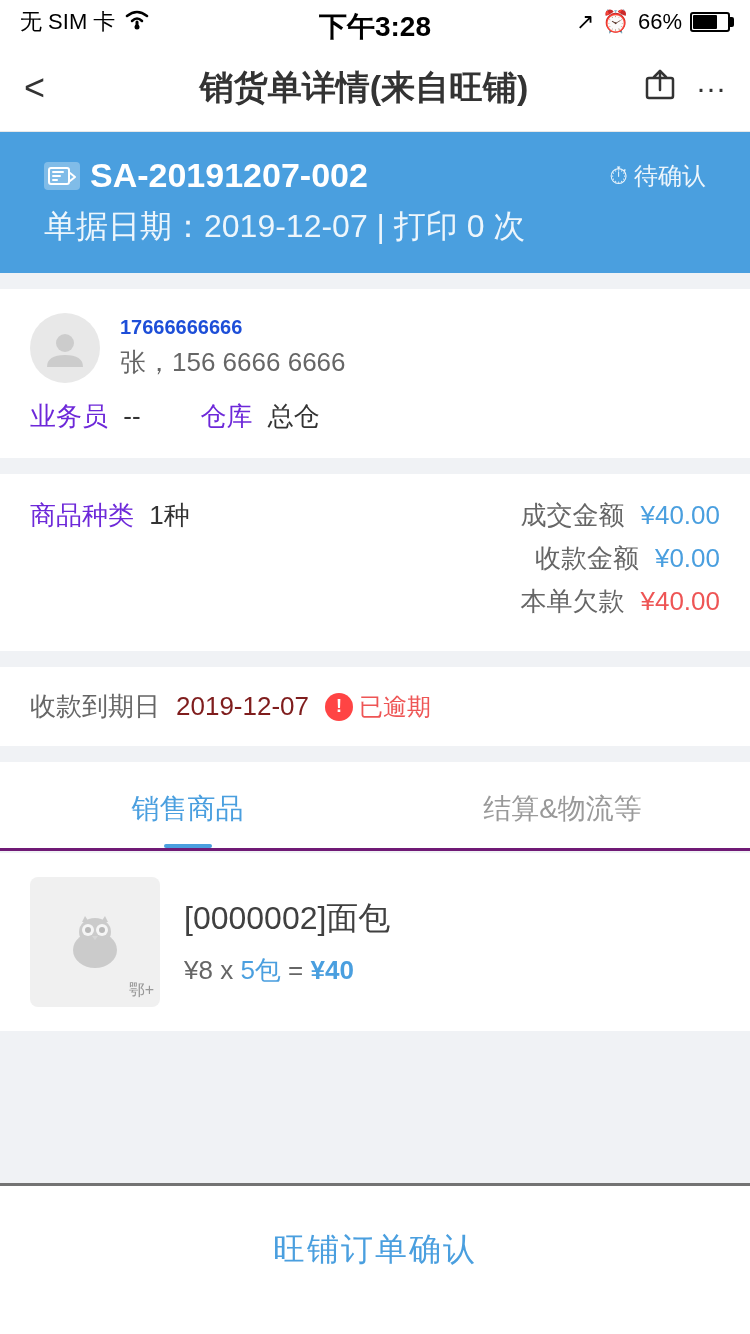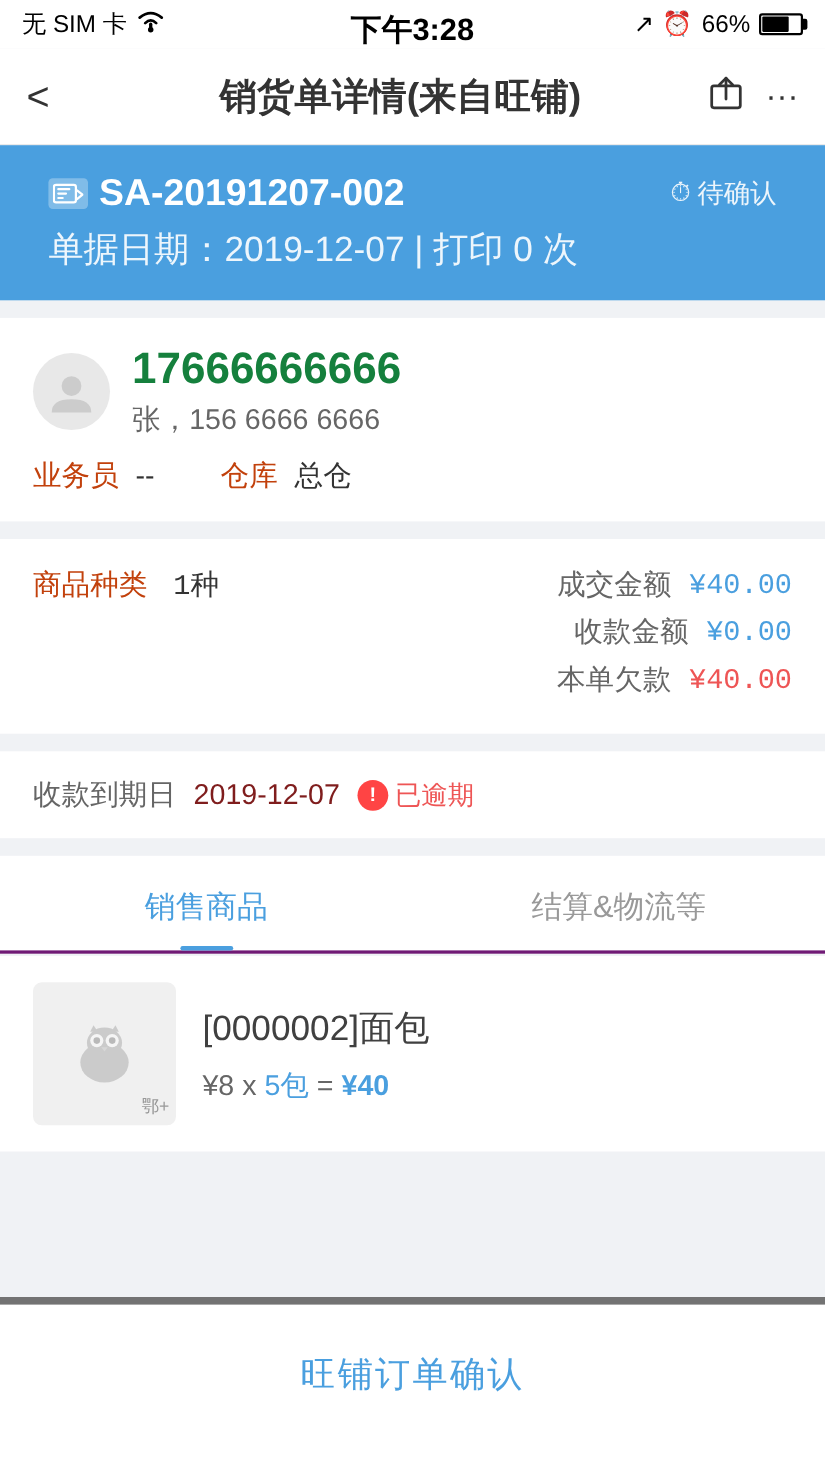--- a/index.html
+++ b/index.html
@@ -171,23 +171,23 @@
       align-items: center;
       justify-content: center;
       font-size: 32px;
       color: #999;
       flex-shrink: 0;
     }
     .customer-info {
       flex: 1;
     }
     .customer-phone {
-      font-size: 40px;
+      font-size: 20px;
       font-weight: 600;
-      color: #15803d;
+      color: #1d4ed8;
     }
     .customer-name {
       font-size: 26px;
       color: #666;
       margin-top: 6px;
     }
     .customer-meta {
       display: flex;
       align-items: center;
       margin-top: 16px;
@@ -203,28 +203,27 @@
     }
 
     
     .summary-card {
       background: #fff;
       padding: 24px 30px;
       margin-top: 16px;
       display: flex;
       align-items: flex-start;
       justify-content: space-between;
-      font-family: Liberation Mono, monospace;
     }
     .summary-left {
       font-size: 26px;
       color: #666;
     }
     .summary-label {
-      color: #c2410c;
+      color: #6d28d9;
     }
     .summary-value {
       color: #333;
       font-weight: 500;
       margin-left: 8px;
     }
     .summary-right {
       text-align: right;
     }
     .summary-row {
@@ -370,21 +369,21 @@
       background: #f0f2f5;
     }
 
     
     .bottom-bar {
       position: fixed;
       bottom: 0;
       width: 750px;
       background: #fff;
       padding: 20px 30px 40px;
-      border-top: 7px solid #737373;
+      border-top: 3px solid #737373;
     }
     .confirm-btn {
       width: 100%;
       height: 88px;
       border: none;
       background: #fff;
       color: #4a9fdf;
       font-size: 32px;
       font-weight: 500;
       border-radius: 8px;

